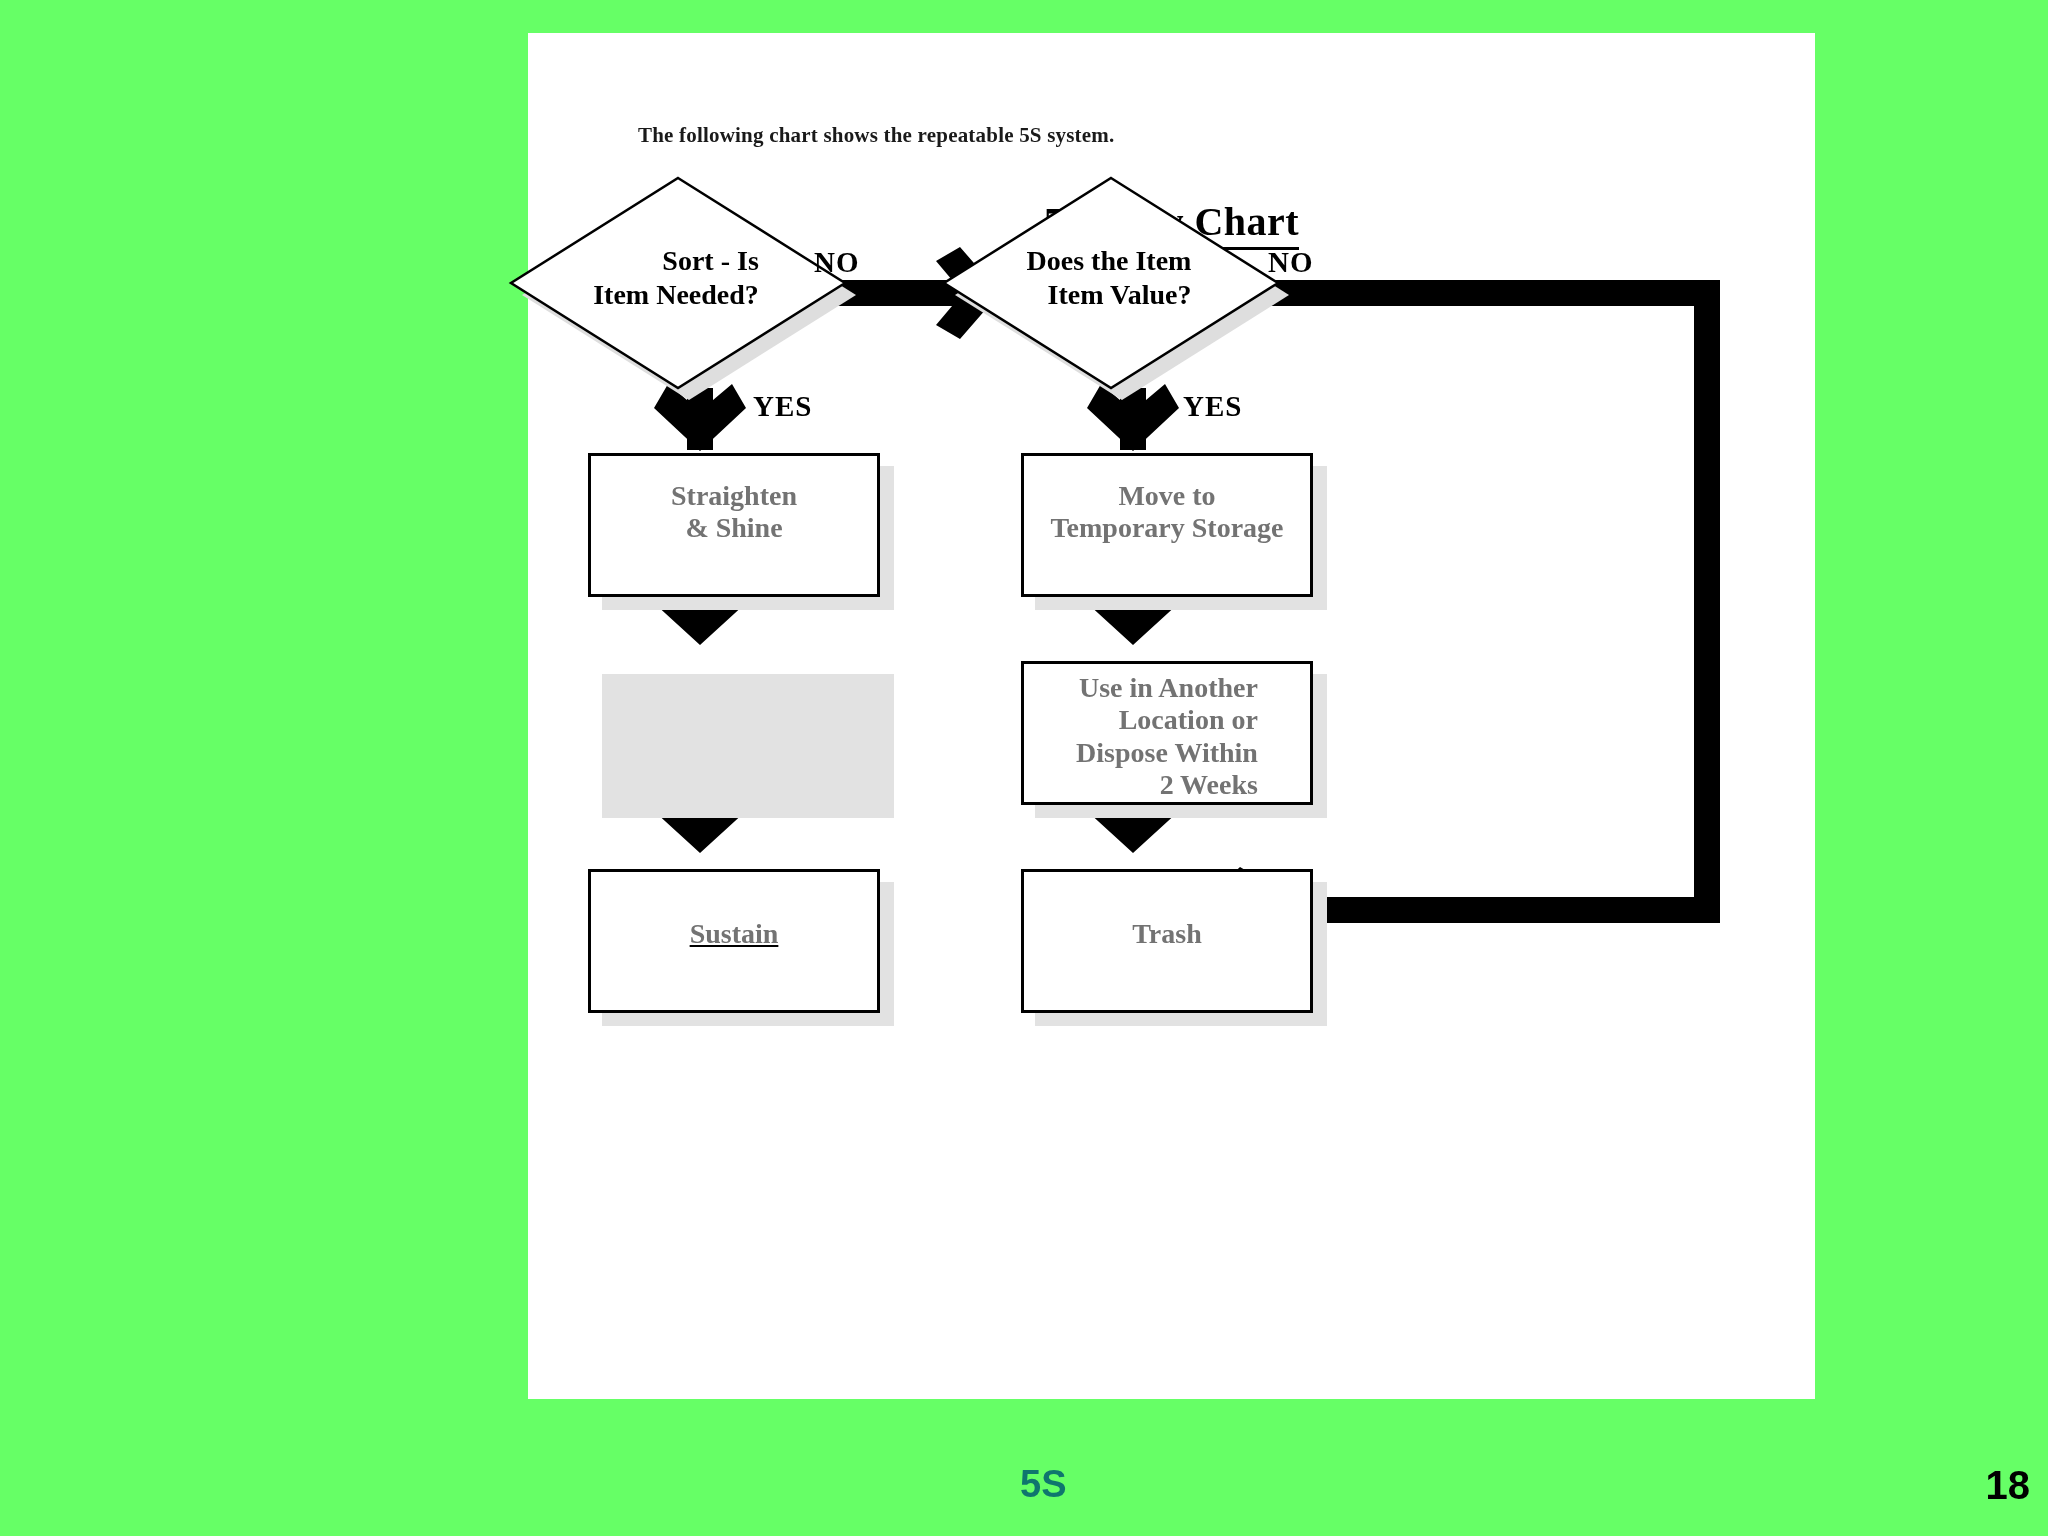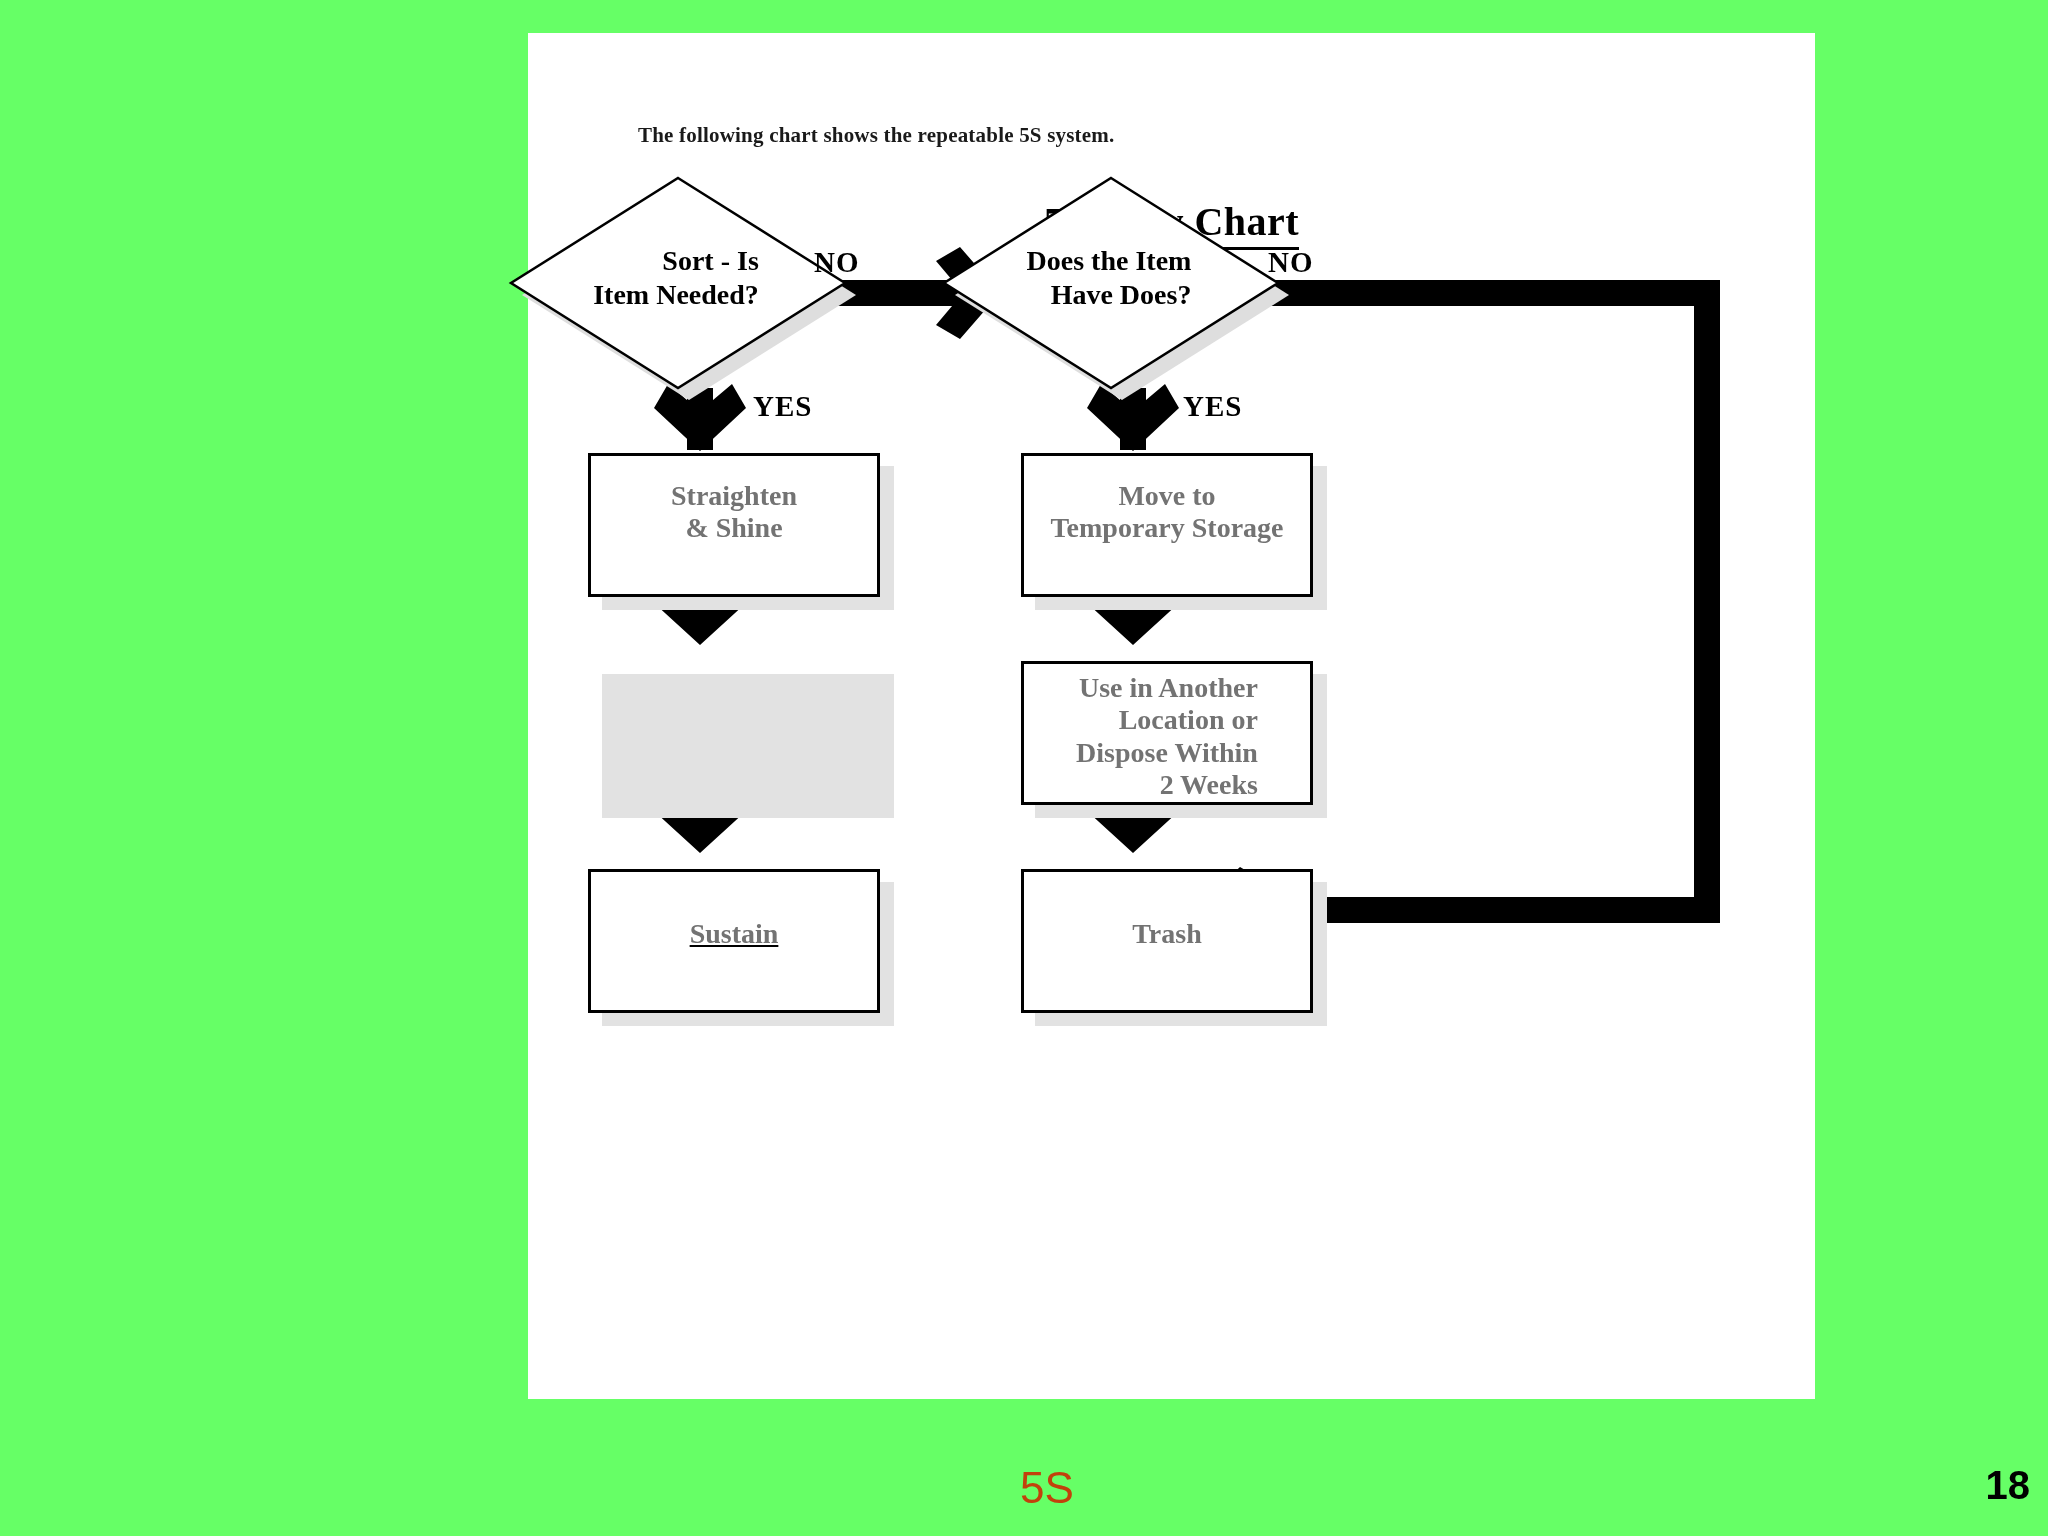--- a/index.html
+++ b/index.html
@@ -138,23 +138,23 @@
     height: 1366px;
     pointer-events: none;
   }
 
   
   #footer-label {
     position: absolute;
     left: 1020px;
     top: 1463px;
     font-family: "Liberation Sans", sans-serif;
-    font-weight: normal;
-    font-size: 44px;
-    color: #c2410c;
+    font-weight: bold;
+    font-size: 38px;
+    color: #0f766e;
   }
   #page-number {
     position: absolute;
     right: 18px;
     top: 1463px;
     font-family: "Liberation Sans", sans-serif;
     font-weight: bold;
     font-size: 40px;
     color: #000;
   }
@@ -225,21 +225,21 @@
       <div class="diamond-label">Sort - Is
 Item Needed?</div>
     </div>
 
     <div class="diamond-wrap" style="left:411px; top:140px; width:340px; height:210px;">
       <svg width="352" height="222" viewBox="0 0 352 222">
         <polygon points="183,17 350,122 183,227 16,122" fill="#DEDEDE"></polygon>
         <polygon points="172,5 339,110 172,215 5,110" fill="#FFFFFF" stroke="#000" stroke-width="2.5"></polygon>
       </svg>
       <div class="diamond-label">Does the Item
-Have Does?</div>
+Item Value?</div>
     </div>
 
     <div class="edge-label" style="left:286px; top:213px;">NO</div>
     <div class="edge-label" style="left:740px; top:213px;">NO</div>
     <div class="edge-label" style="left:225px; top:357px;">YES</div>
     <div class="edge-label" style="left:655px; top:357px;">YES</div>
 
     <div class="shadow-rect" style="left:74px; top:433px; width:292px; height:144px;"></div>
     <div class="node-box" style="left:60px; top:420px; width:292px; height:144px;">
       <span class="box-label">Straighten

